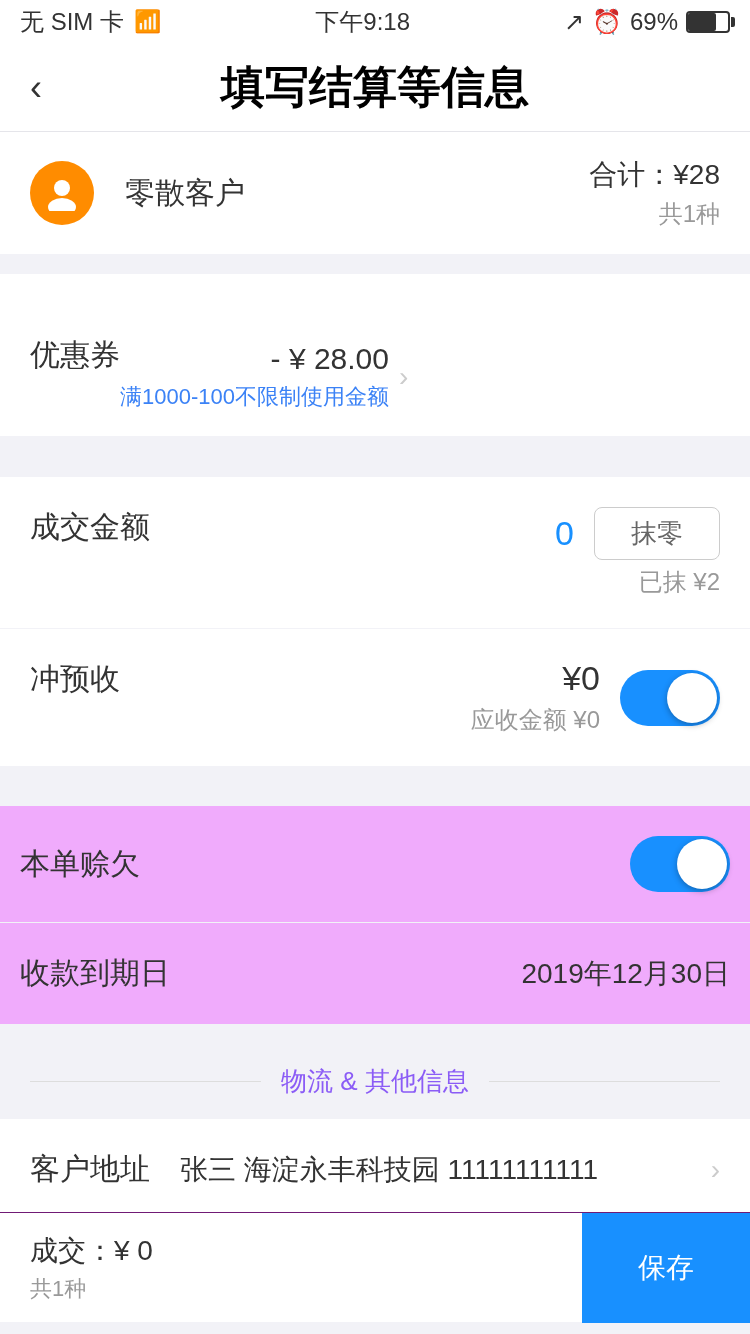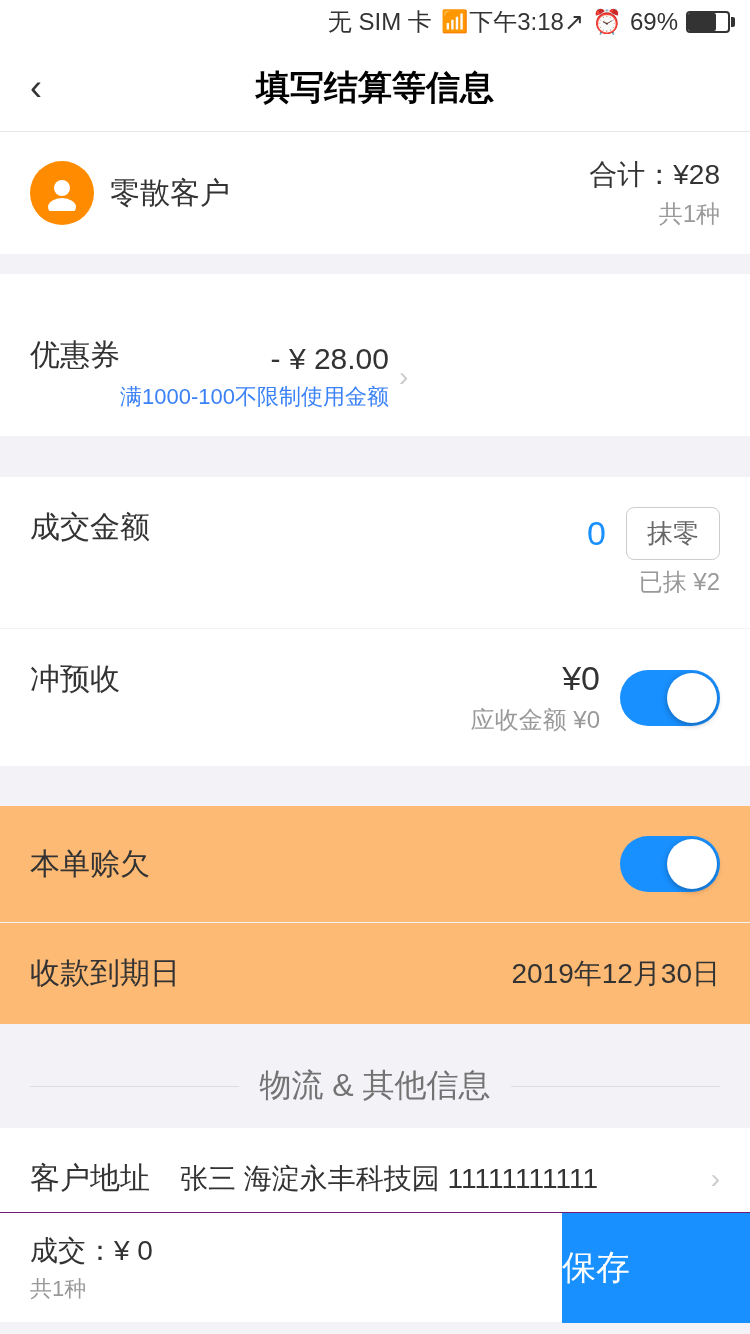--- a/index.html
+++ b/index.html
@@ -13,21 +13,21 @@
       color: #333;
       position: relative;
     }
 
     
     .status-bar {
       height: 44px;
       background: #fff;
       display: flex;
       align-items: center;
-      justify-content: flex-end;
+      justify-content: space-between;
       padding: 0 20px;
       font-size: 24px;
       font-weight: 500;
     }
     .status-left { display: flex; align-items: center; gap: 10px; }
     .status-right { display: flex; align-items: center; gap: 8px; }
     .wifi-icon { font-size: 22px; }
     .battery-icon {
       width: 44px; height: 22px; border: 2px solid #333; border-radius: 4px;
       position: relative; display: inline-flex; align-items: center;
@@ -51,21 +51,21 @@
       border-bottom: 1px solid #e5e5ea;
     }
     .nav-back {
       position: absolute;
       left: 30px;
       font-size: 36px;
       color: #333;
       cursor: pointer;
     }
     .nav-title {
-      font-size: 34px;
+      font-size: 44px;
       font-weight: 600;
       color: #000;
     }
 
     
     .content {
       padding-bottom: 120px;
     }
 
     
@@ -76,39 +76,39 @@
 
     
     .customer-row {
       background: #fff;
       padding: 24px 30px;
       display: flex;
       align-items: center;
       justify-content: space-between;
       margin-bottom: 20px;
     }
-    .customer-left { display: flex; align-items: center; gap: 16px; }
+    .customer-left { display: flex; align-items: center; gap: 31px; }
     .customer-avatar {
       width: 64px; height: 64px; border-radius: 50%;
       background: #ff8c00;
       display: flex; align-items: center; justify-content: center;
       color: #fff; font-size: 28px;
     }
     .customer-name { font-size: 30px; color: #333; font-weight: 500; }
     .customer-right { text-align: right; }
     .total-amount { font-size: 28px; color: #333; }
     .total-count { font-size: 24px; color: #999; margin-top: 4px; }
 
     
     .divider-section { height: 20px; background: #f2f2f7; }
 
     
     .row-item {
-      background: #fdba74;
-      padding: 30px 30px;
+      background: #f0abfc;
+      padding: 30px 20px;
       display: flex;
       align-items: center;
       justify-content: space-between;
       border-bottom: 1px solid #f2f2f7;
     }
     .row-item:last-child { border-bottom: none; }
     .row-label { font-size: 30px; color: #333; }
     .row-value-blue { font-size: 34px; color: #1890ff; font-weight: 500; }
     .row-value-dark { font-size: 34px; color: #333; font-weight: 500; }
 
@@ -122,21 +122,21 @@
     }
     .coupon-right { text-align: right; }
     .coupon-amount { font-size: 30px; color: #333; font-weight: 500; }
     .coupon-desc { font-size: 22px; color: #3b82f6; margin-top: 6px; }
     .chevron { color: #ccc; font-size: 28px; margin-left: 10px; }
 
     
     .roundoff-btn {
       border: 1px solid #ccc;
       border-radius: 8px;
-      padding: 8px 20px;
+      padding: 8px 36px;
       font-size: 26px;
       color: #666;
       background: #fff;
       cursor: pointer;
     }
 
     
     .toggle {
       width: 100px; height: 56px; border-radius: 28px;
       background: #1890ff;
@@ -150,22 +150,22 @@
       position: absolute;
       top: 3px; right: 3px;
       box-shadow: 0 2px 6px rgba(0,0,0,0.3);
     }
 
     
     .logistics-divider {
       background: #f2f2f7;
       text-align: center;
       padding: 20px 30px;
-      color: #737373;
-      font-size: 32px;
+      color: #8b5cf6;
+      font-size: 26px;
       display: flex;
       align-items: center;
       justify-content: center;
       gap: 20px;
     }
     .logistics-divider::before,
     .logistics-divider::after {
       content: '';
       flex: 1;
       height: 1px;
@@ -203,24 +203,24 @@
     .bottom-deal span { font-weight: 500; }
     .bottom-count { font-size: 22px; color: #999; margin-top: 4px; }
     .btn-hold {
       width: 190px; height: 110px;
       background: #f5a623;
       display: flex; align-items: center; justify-content: center;
       font-size: 34px; color: #fff; font-weight: 500;
       cursor: pointer;
     }
     .btn-save {
-      width: 188px; height: 110px;
+      width: 168px; height: 110px;
       background: #1890ff;
-      display: flex; align-items: center; 
-      font-size: 34px; color: #fff; font-weight: 500;
+      display: flex; align-items: center; justify-content: center;
+      font-size: 28px; color: #fff; font-weight: 500;
       cursor: pointer;
     }
     .deal-row {
       background: #fff;
       padding: 30px 30px;
       display: flex;
       align-items: flex-start;
       justify-content: space-between;
     }
     .deal-right-col {
@@ -231,21 +231,21 @@
     .deal-sub { font-size: 24px; color: #999; margin-top: 6px; }
   </style>
 </head>
 <body>
 
 <div class="status-bar">
   <div class="status-left">
     <span>无 SIM 卡</span>
     <span class="wifi-icon">📶</span>
   </div>
-  <span>下午3:18</span>
+  <span>下午9:18</span>
   <div class="status-right">
     <span>↗</span>
     <span>⏰</span>
     <span>69%</span>
     <div class="battery-icon">
       <div class="battery-fill"></div>
     </div>
   </div>
 </div>
 

